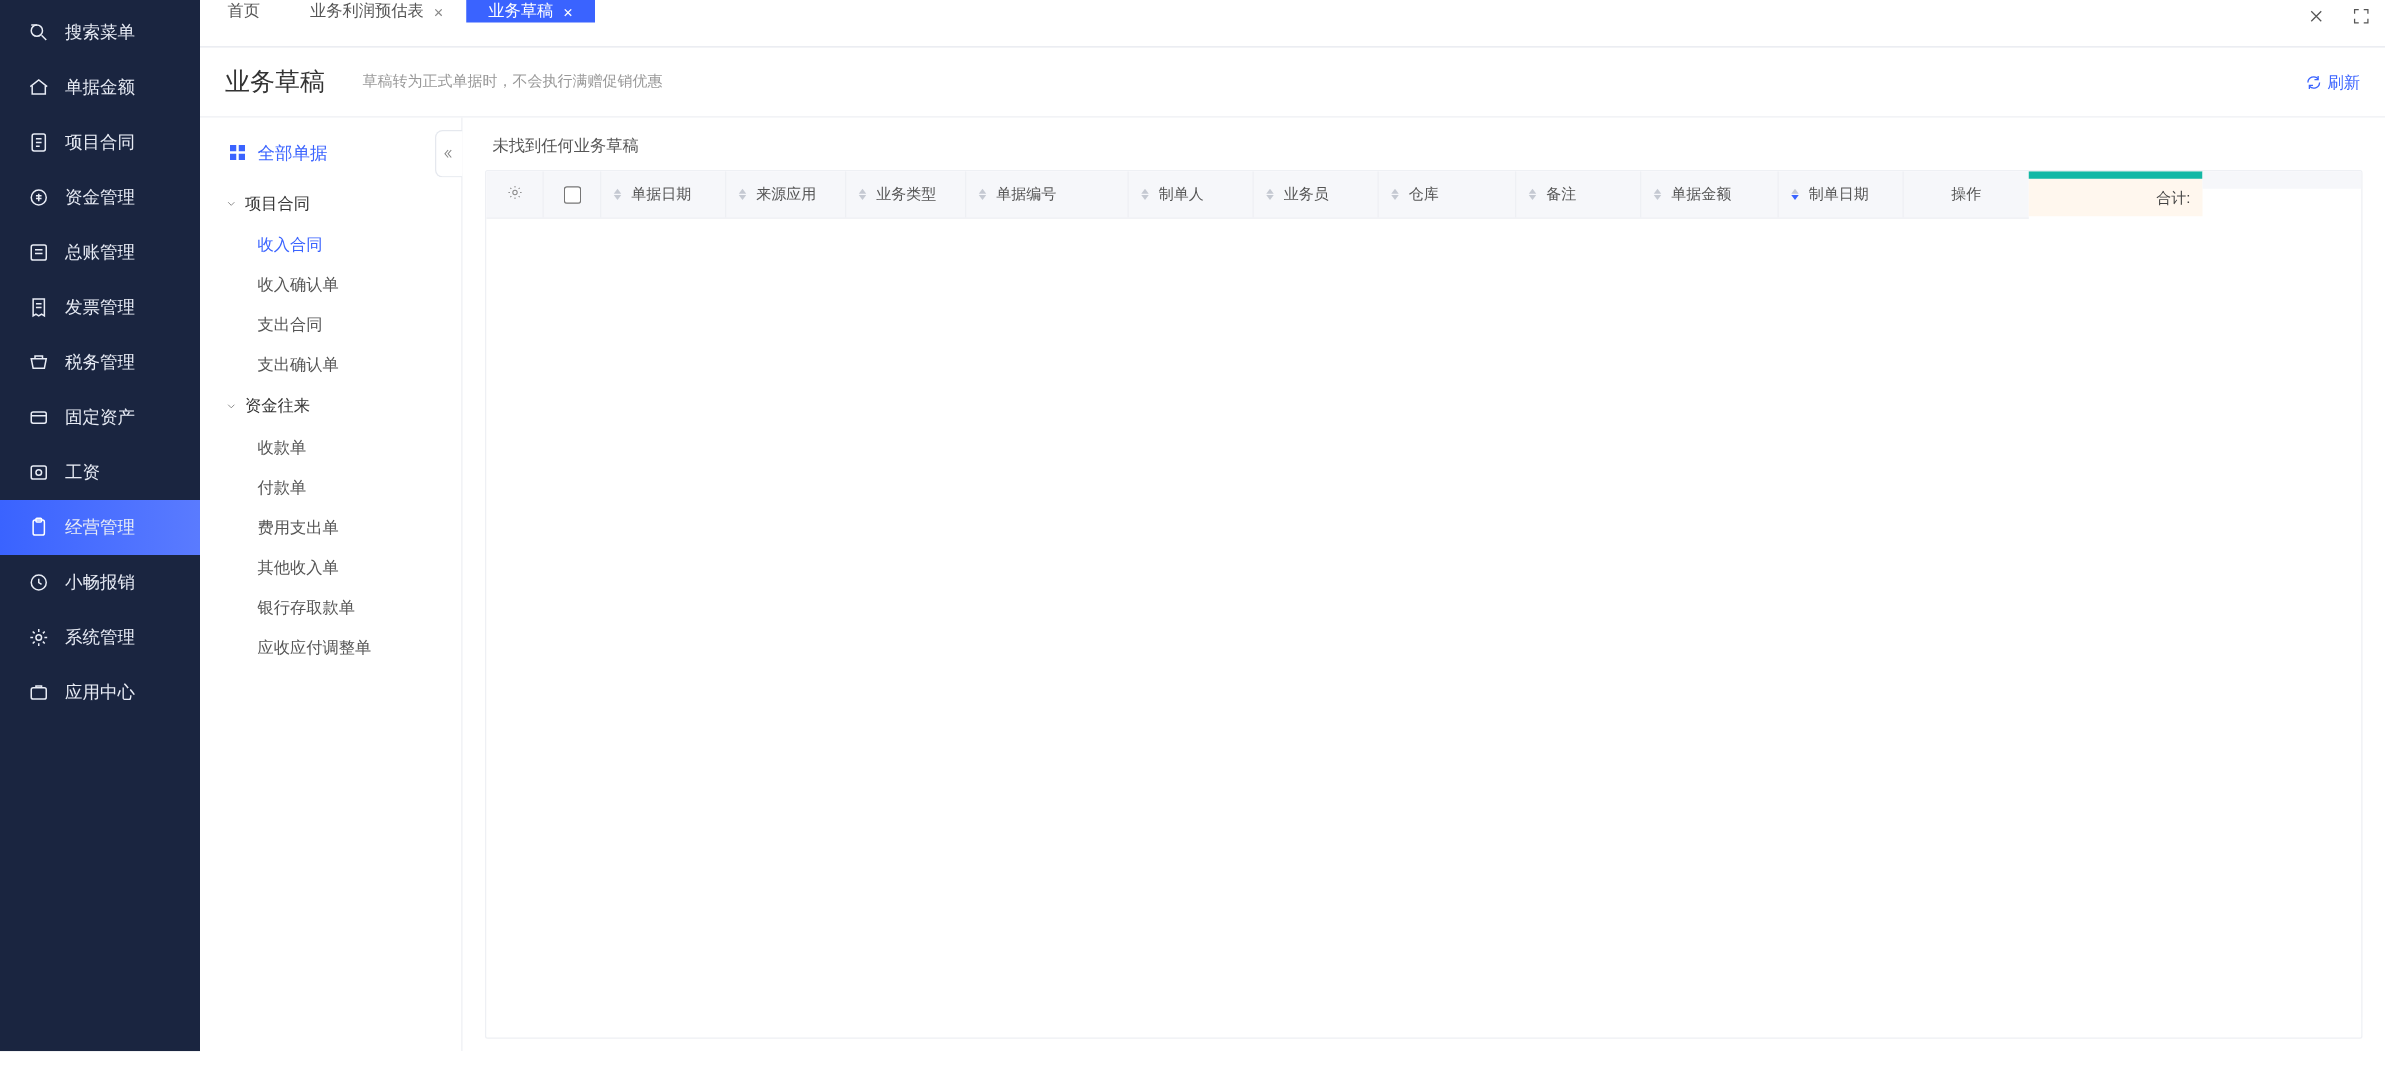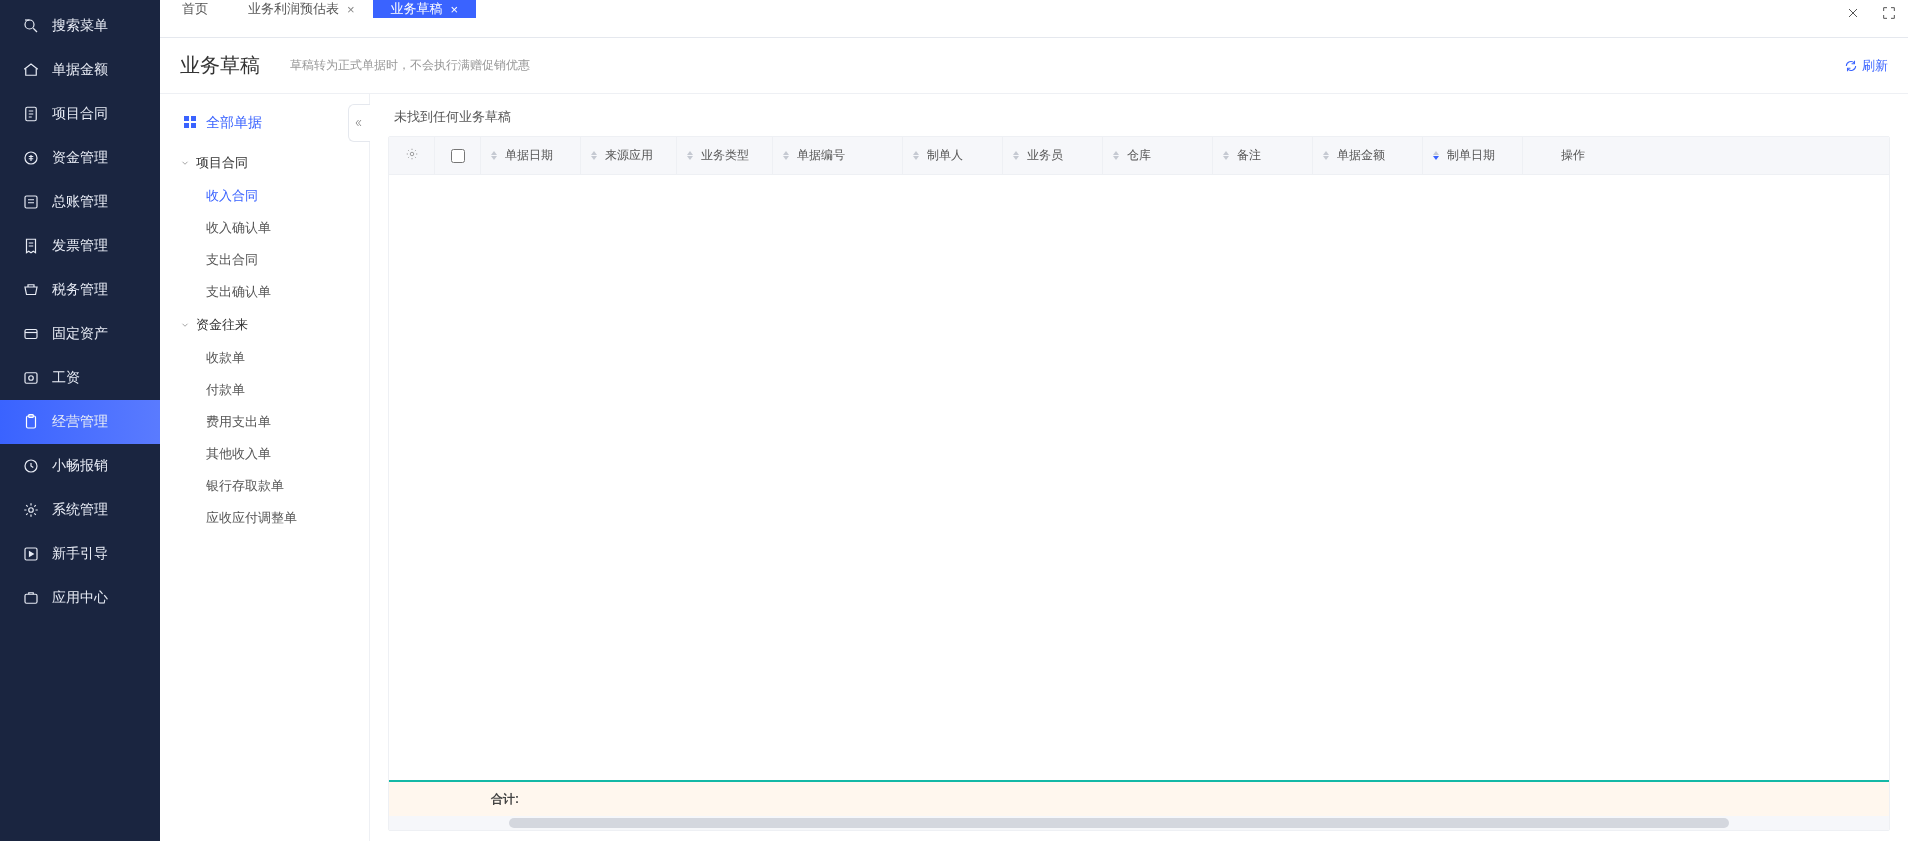--- a/index.html
+++ b/index.html
@@ -47,35 +47,35 @@
 .collapse-btn svg { stroke: #888; fill: none; stroke-width: 1.8; }
 .group-head { display: flex; align-items: center; padding: 8px 0 8px 20px; font-size: 13px; color: #333; cursor: pointer; }
 .group-head .caret { width: 10px; height: 10px; margin-right: 6px; display:inline-flex; align-items:center; justify-content:center;}
 .group-head .caret svg { stroke:#777; fill:none; stroke-width:1.6;}
 .leaf { padding: 7px 0 7px 46px; font-size: 13px; color: #555; cursor: pointer; }
 .leaf.sel { color: #3a63ff; }
 
 
 .table-area { flex: 1; display: flex; flex-direction: column; min-width: 0; padding: 14px 18px 10px 18px; }
 .empty-msg { font-size: 13px; color: #555; padding: 0 0 10px 6px; }
-.table-wrap { flex: 1; border: 1px solid #eef0f4; border-radius: 2px; display: flex; flex-direction: column; min-height: 0; overflow: hidden;}
+.table-wrap { flex: 1; border: 1px solid #eef0f4; border-radius: 2px; display: flex; min-height: 0; overflow: hidden;}
 .thead-row { display: flex; height: 38px; background: #f6f7fa; border-bottom: 1px solid #eef0f4; flex-shrink:0;}
 .th { display: flex; align-items: center; padding: 0 10px; font-size: 12px; color: #555; border-right: 1px solid #eef0f4; }
 .th:last-child { border-right: none; }
 .th .sort { width: 8px; margin-right: 6px; display: inline-flex; flex-direction: column; gap: 1px; }
 .th .sort span { width:0;height:0;border-left:3px solid transparent;border-right:3px solid transparent;}
 .th .sort .up { border-bottom: 4px solid #c5c9d2; }
 .th .sort .dn { border-top: 4px solid #c5c9d2; }
 .th .sort.desc .dn { border-top-color: #3a63ff; }
 .th-gear { width: 46px; justify-content: center; }
 .th-chk { width: 46px; justify-content: center; }
 .th-chk input { width:14px; height:14px; }
 .gear-icon svg { stroke:#888; fill:none; stroke-width:1.4;}
 .tbody { flex: 1; background:#fff; }
-.tfoot-row { height: 36px; background: #fff7ee; border-top: 2px solid #14b8a6; display:flex; align-items:center; font-size:12px; color:#444; flex-shrink:0;font-weight:bold;}
+.tfoot-row { height: 36px; background: #fff7ee; border-top: 6px solid #14b8a6; display:flex; align-items:center; font-size:12px; color:#444; flex-shrink:0;}
 .tfoot-row .fcell { padding: 0 10px; }
 .hscroll { height: 14px; background:#f6f7fa; display:flex; align-items:center; padding:0 52px 0 120px;}
 .hscroll .thumb { height:10px; background:#d4d7de; border-radius:5px; flex:1; max-width: 1220px; }
 
 
 .c-date{width:100px}.c-src{width:96px}.c-type{width:96px}.c-no{width:130px}.c-partner{width:250px}.c-creator{width:100px}.c-sales{width:100px}.c-wh{width:110px}.c-remark{width:100px}.c-amt{width:110px}.c-cdate{width:100px}.c-op{width:100px;justify-content:center;font-family:Liberation Mono, monospace;}
 </style>
 </head>
 <body>
 
@@ -183,29 +183,20 @@
       <span>小畅报销</span>
     </div>
     <div class="side-item">
       <span class="icon">
           <svg viewBox="0 0 24 24" width="18" height="18">
             <circle cx="12" cy="12" r="3"></circle>
             <path d="M12 3v3M12 18v3M3 12h3M18 12h3M5.6 5.6l2 2M16.4 16.4l2 2M18.4 5.6l-2 2M7.6 16.4l-2 2"></path>
           </svg>
         </span>
       <span>系统管理</span>
-    </div>
-    <div class="side-item">
-      <span class="icon">
-          <svg viewBox="0 0 24 24" width="18" height="18">
-            <rect x="4" y="4" width="16" height="16" rx="2"></rect>
-            <path d="M10 9l5 3-5 3z" fill="#e8ecf5"></path>
-          </svg>
-        </span>
-      <span>新手引导</span>
     </div>
     <div class="side-item">
       <span class="icon">
           <svg viewBox="0 0 24 24" width="18" height="18">
             <rect x="4" y="7" width="16" height="12" rx="2"></rect>
             <path d="M9 7V5h6v2"></path>
           </svg>
         </span>
       <span>应用中心</span>
     </div>

